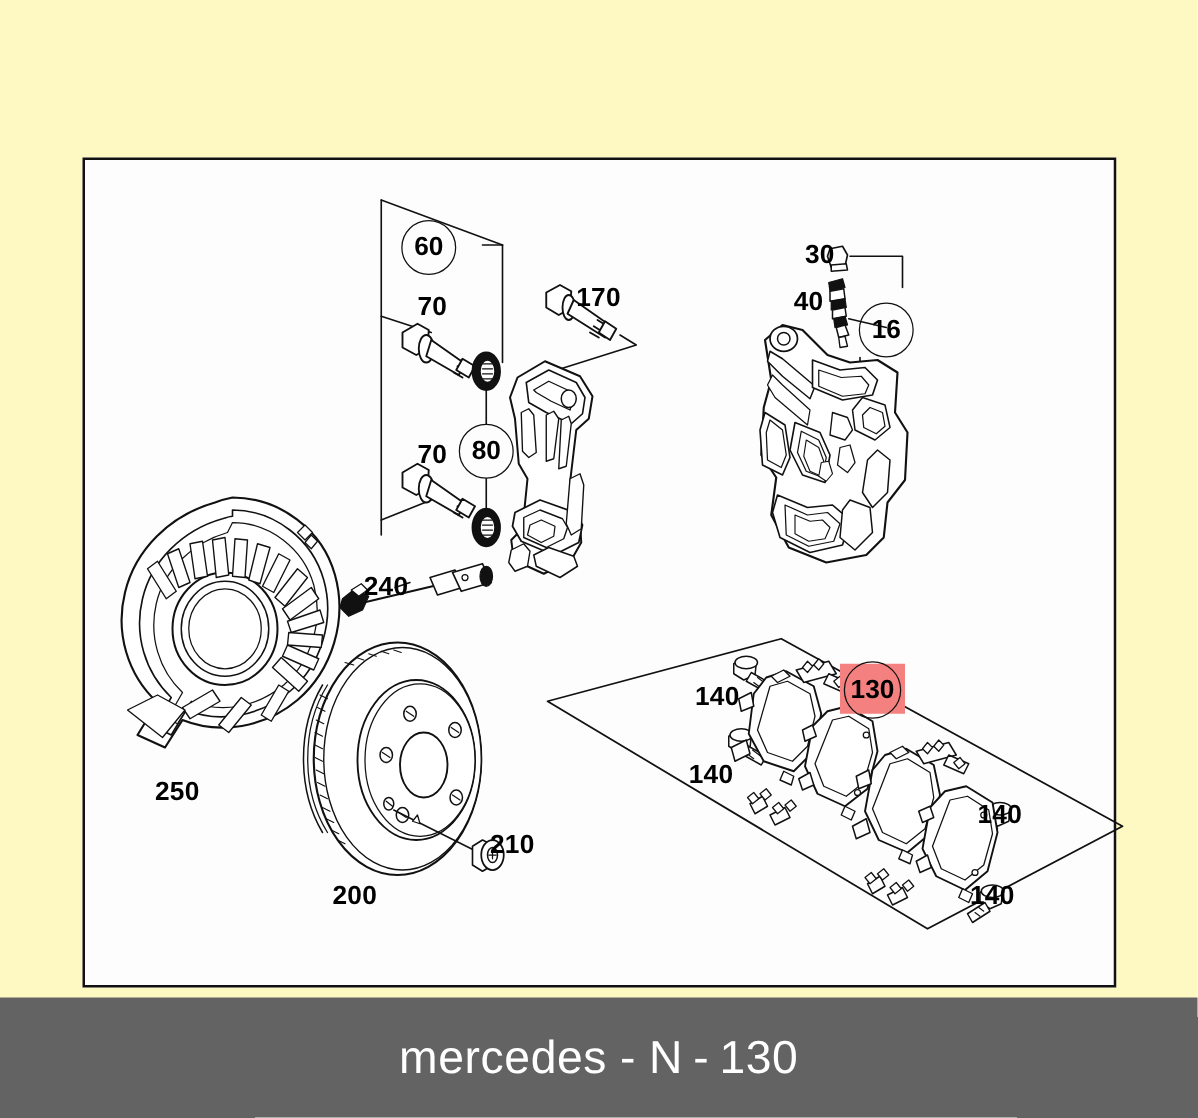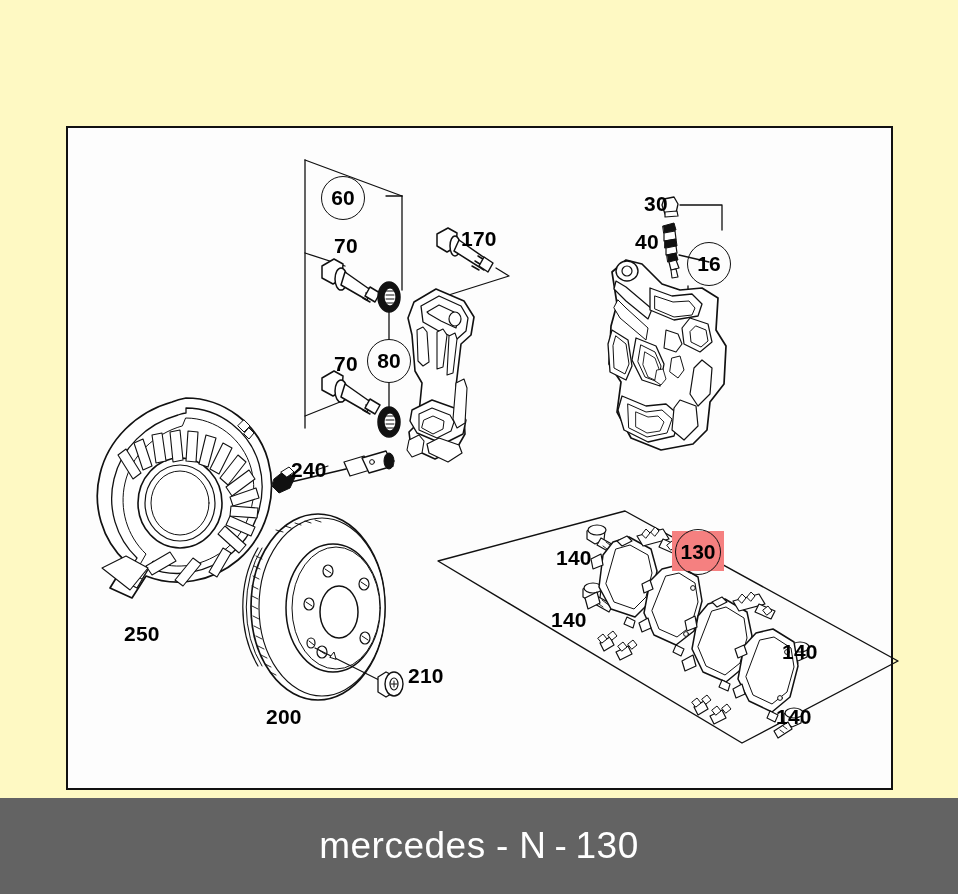--- a/index.html
+++ b/index.html
@@ -413,21 +413,21 @@
   <div class="callout-bubble" style="left:675px; top:529px; width:46px; height:46px;">130</div>
 
   <div class="callout-label" style="left:334px; top:234px;">70</div>
   <div class="callout-label" style="left:334px; top:352px;">70</div>
   <div class="callout-label" style="left:461px; top:227px;text-align:right;">170</div>
   <div class="callout-label" style="left:644px; top:192px;">30</div>
   <div class="callout-label" style="left:635px; top:230px;">40</div>
   <div class="callout-label" style="left:291px; top:458px;">240</div>
   <div class="callout-label" style="left:124px; top:622px;">250</div>
   <div class="callout-label" style="left:266px; top:705px;">200</div>
-  <div class="callout-label" style="left:408px; top:664px;">210</div>
+  <div class="callout-label" style="left:392px; top:664px;">210</div>
   <div class="callout-label" style="left:556px; top:546px;">140</div>
   <div class="callout-label" style="left:551px; top:608px;">140</div>
   <div class="callout-label" style="left:782px; top:640px;">140</div>
   <div class="callout-label" style="left:776px; top:705px;">140</div>
 
   <div id="footer-bar">
     <div id="footer-text">
       <span id="footer-brand">mercedes</span>
       <span id="footer-dash">-</span>
       <span id="footer-page-prefix">N</span>

